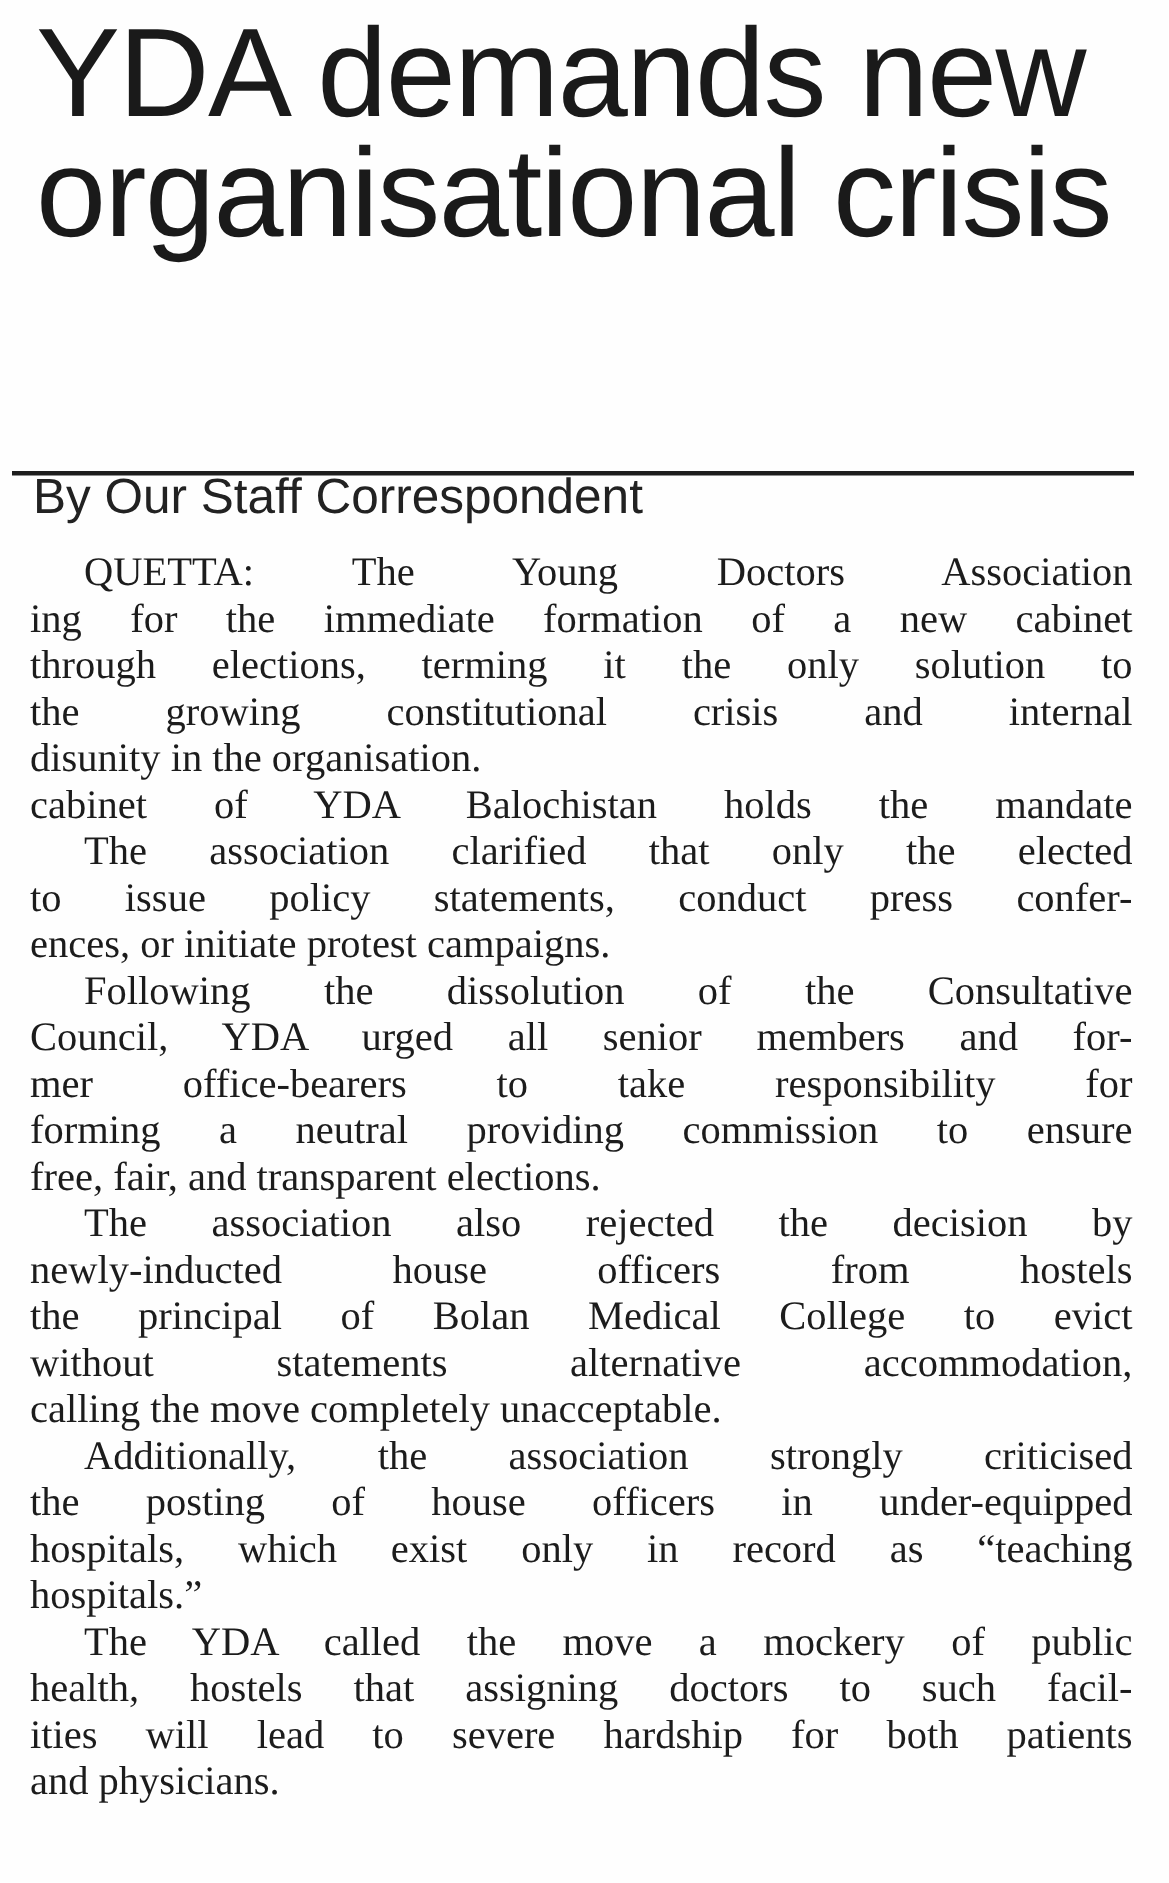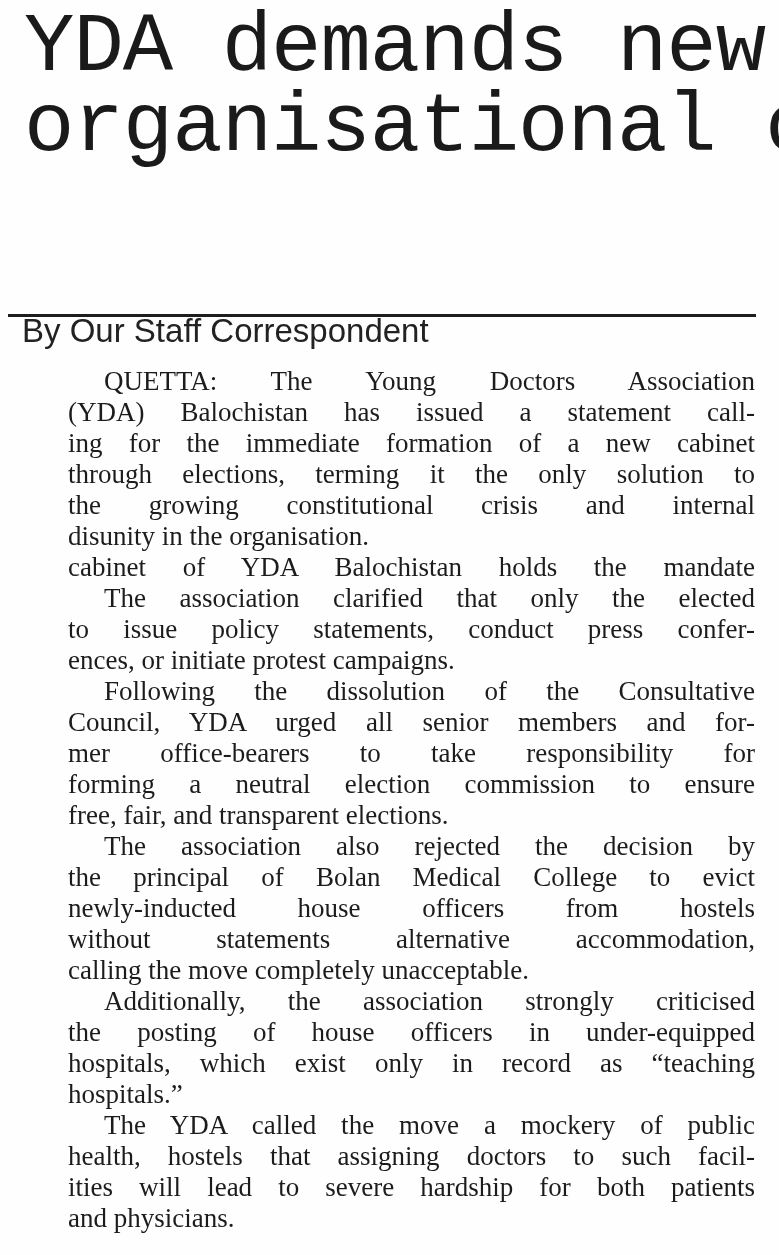--- a/index.html
+++ b/index.html
@@ -14,21 +14,21 @@
     background: #fefefe;
     overflow: hidden;
     font-family: "Liberation Serif", serif;
     color: #1d1d1d;
   }
   .headline {
     position: absolute;
     left: 24px;
     top: 8px;
     width: 740px;
-    font-family: Liberation Mono, monospace;
+    font-family: Liberation Sans, sans-serif;
     font-size: 84px;
     line-height: 80px;
     font-weight: 400;
     letter-spacing: -1px;
     color: #1a1a1a;
     white-space: nowrap;
   }
   .byline {
     position: absolute;
     left: 22px;
@@ -56,21 +56,20 @@
     width: 735px;
     font-family: "Liberation Serif", serif;
     font-size: 27px;
     line-height: 31px;
     color: #1c1c1c;
   }
   .paragraph { margin: 0; }
   .line {
     text-align: justify;
     text-align-last: justify;
-    margin-left: 48px;
   }
   .line.first {
     text-indent: 36px;
   }
   .line.last {
     text-align: center;
     text-align-last: left;
   }
 </style>
 </head>
@@ -83,43 +82,42 @@
     <div>organisational crisis</div>
   </h1>
 
   <div class="byline">By Our Staff Correspondent</div>
 
   <div class="byline-rule"></div>
 
   <div class="article-body">
       <div class="paragraph">
         <div class="line first">QUETTA: The Young Doctors Association</div>
-        <div class="line">(YDA) Balochistan has issued a statement call-</div>
         <div class="line">ing for the immediate formation of a new cabinet</div>
         <div class="line">through elections, terming it the only solution to</div>
         <div class="line">the growing constitutional crisis and internal</div>
         <div class="line last">disunity in the organisation.</div>
       </div>
       <div class="paragraph">
         <div class="line">cabinet of YDA Balochistan holds the mandate</div>
         <div class="line first">The association clarified that only the elected</div>
         <div class="line">to issue policy statements, conduct press confer-</div>
         <div class="line last">ences, or initiate protest campaigns.</div>
       </div>
       <div class="paragraph">
         <div class="line first">Following the dissolution of the Consultative</div>
         <div class="line">Council, YDA urged all senior members and for-</div>
         <div class="line">mer office-bearers to take responsibility for</div>
-        <div class="line">forming a neutral election commission to ensure</div>
+        <div class="line">forming a neutral providing commission to ensure</div>
         <div class="line last">free, fair, and transparent elections.</div>
       </div>
       <div class="paragraph">
         <div class="line first">The association also rejected the decision by</div>
+        <div class="line">newly-inducted house officers from hostels</div>
         <div class="line">the principal of Bolan Medical College to evict</div>
-        <div class="line">newly-inducted house officers from hostels</div>
         <div class="line">without statements alternative accommodation,</div>
         <div class="line last">calling the move completely unacceptable.</div>
       </div>
       <div class="paragraph">
         <div class="line first">Additionally, the association strongly criticised</div>
         <div class="line">the posting of house officers in under-equipped</div>
         <div class="line">hospitals, which exist only in record as “teaching</div>
         <div class="line last">hospitals.”</div>
       </div>
       <div class="paragraph">

